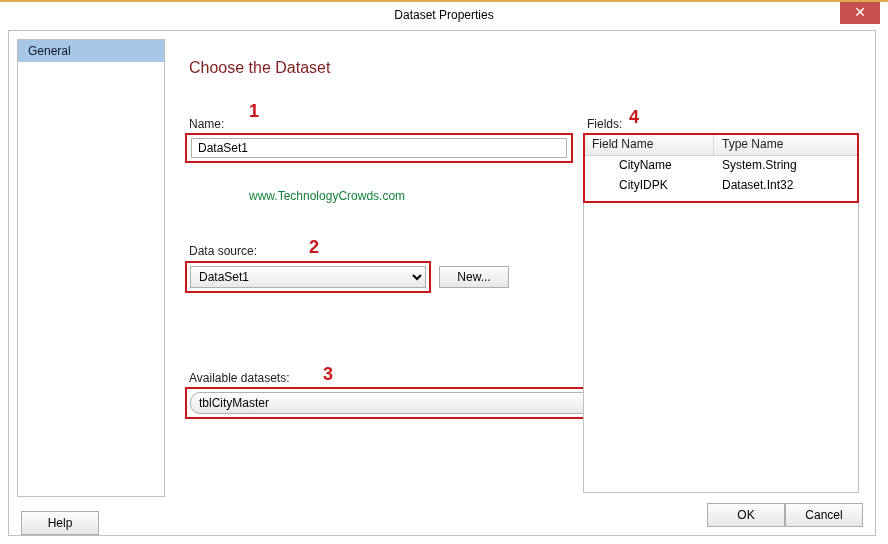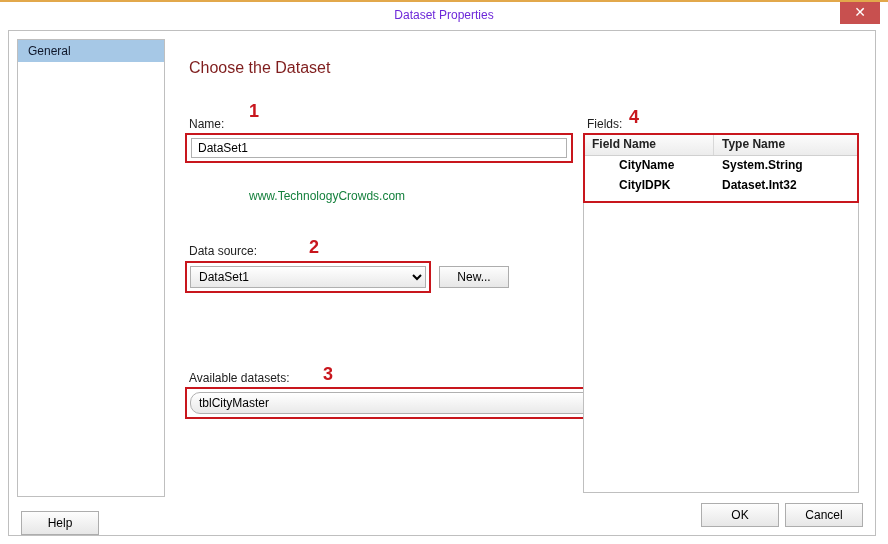--- a/index.html
+++ b/index.html
@@ -15,21 +15,21 @@
     .title-bar {
       height: 28px;
       background: #fff;
       border-top: 2px solid #e2a84b;
       display: flex;
       align-items: center;
       justify-content: center;
       position: relative;
     }
     .title-text {
-      color: #6d28d9;
+      color: #000000;
       font-size: 12px;
     }
     .close-btn {
       position: absolute;
       right: 8px;
       top: 0;
       width: 40px;
       height: 22px;
       background: #c8504f;
       color: #fff;
@@ -144,21 +144,20 @@
     }
 
     .fields-label { position: absolute; left: 408px; top: 78px; }
     .fields-box {
       position: absolute;
       left: 404px; top: 94px;
       width: 276px;
       height: 360px;
       border: 1px solid #bfbfbf;
       background: #fff;
-      font-weight: bold;
     }
     .fields-highlight {
       position: absolute;
       left: 404px; top: 94px;
       width: 276px; height: 70px;
       border: 2px solid #c8161d;
       pointer-events: none;
     }
     .fields-header {
       display: flex;
@@ -183,21 +182,21 @@
       font-size: 12px;
     }
     .fr-col:first-child { width: 130px; padding-left: 35px; }
     .fr-col:last-child { flex: 1; }
 
     .footer-btns {
       position: absolute;
       bottom: 8px;
       right: 12px;
       display: flex;
-      gap: 6px;
+      gap: 0;
     }
     .footer-btns .btn {
       min-width: 78px;
       padding: 4px 12px;
     }
     .help-btn {
       position: absolute;
       left: 12px;
       bottom: 0;
     }

